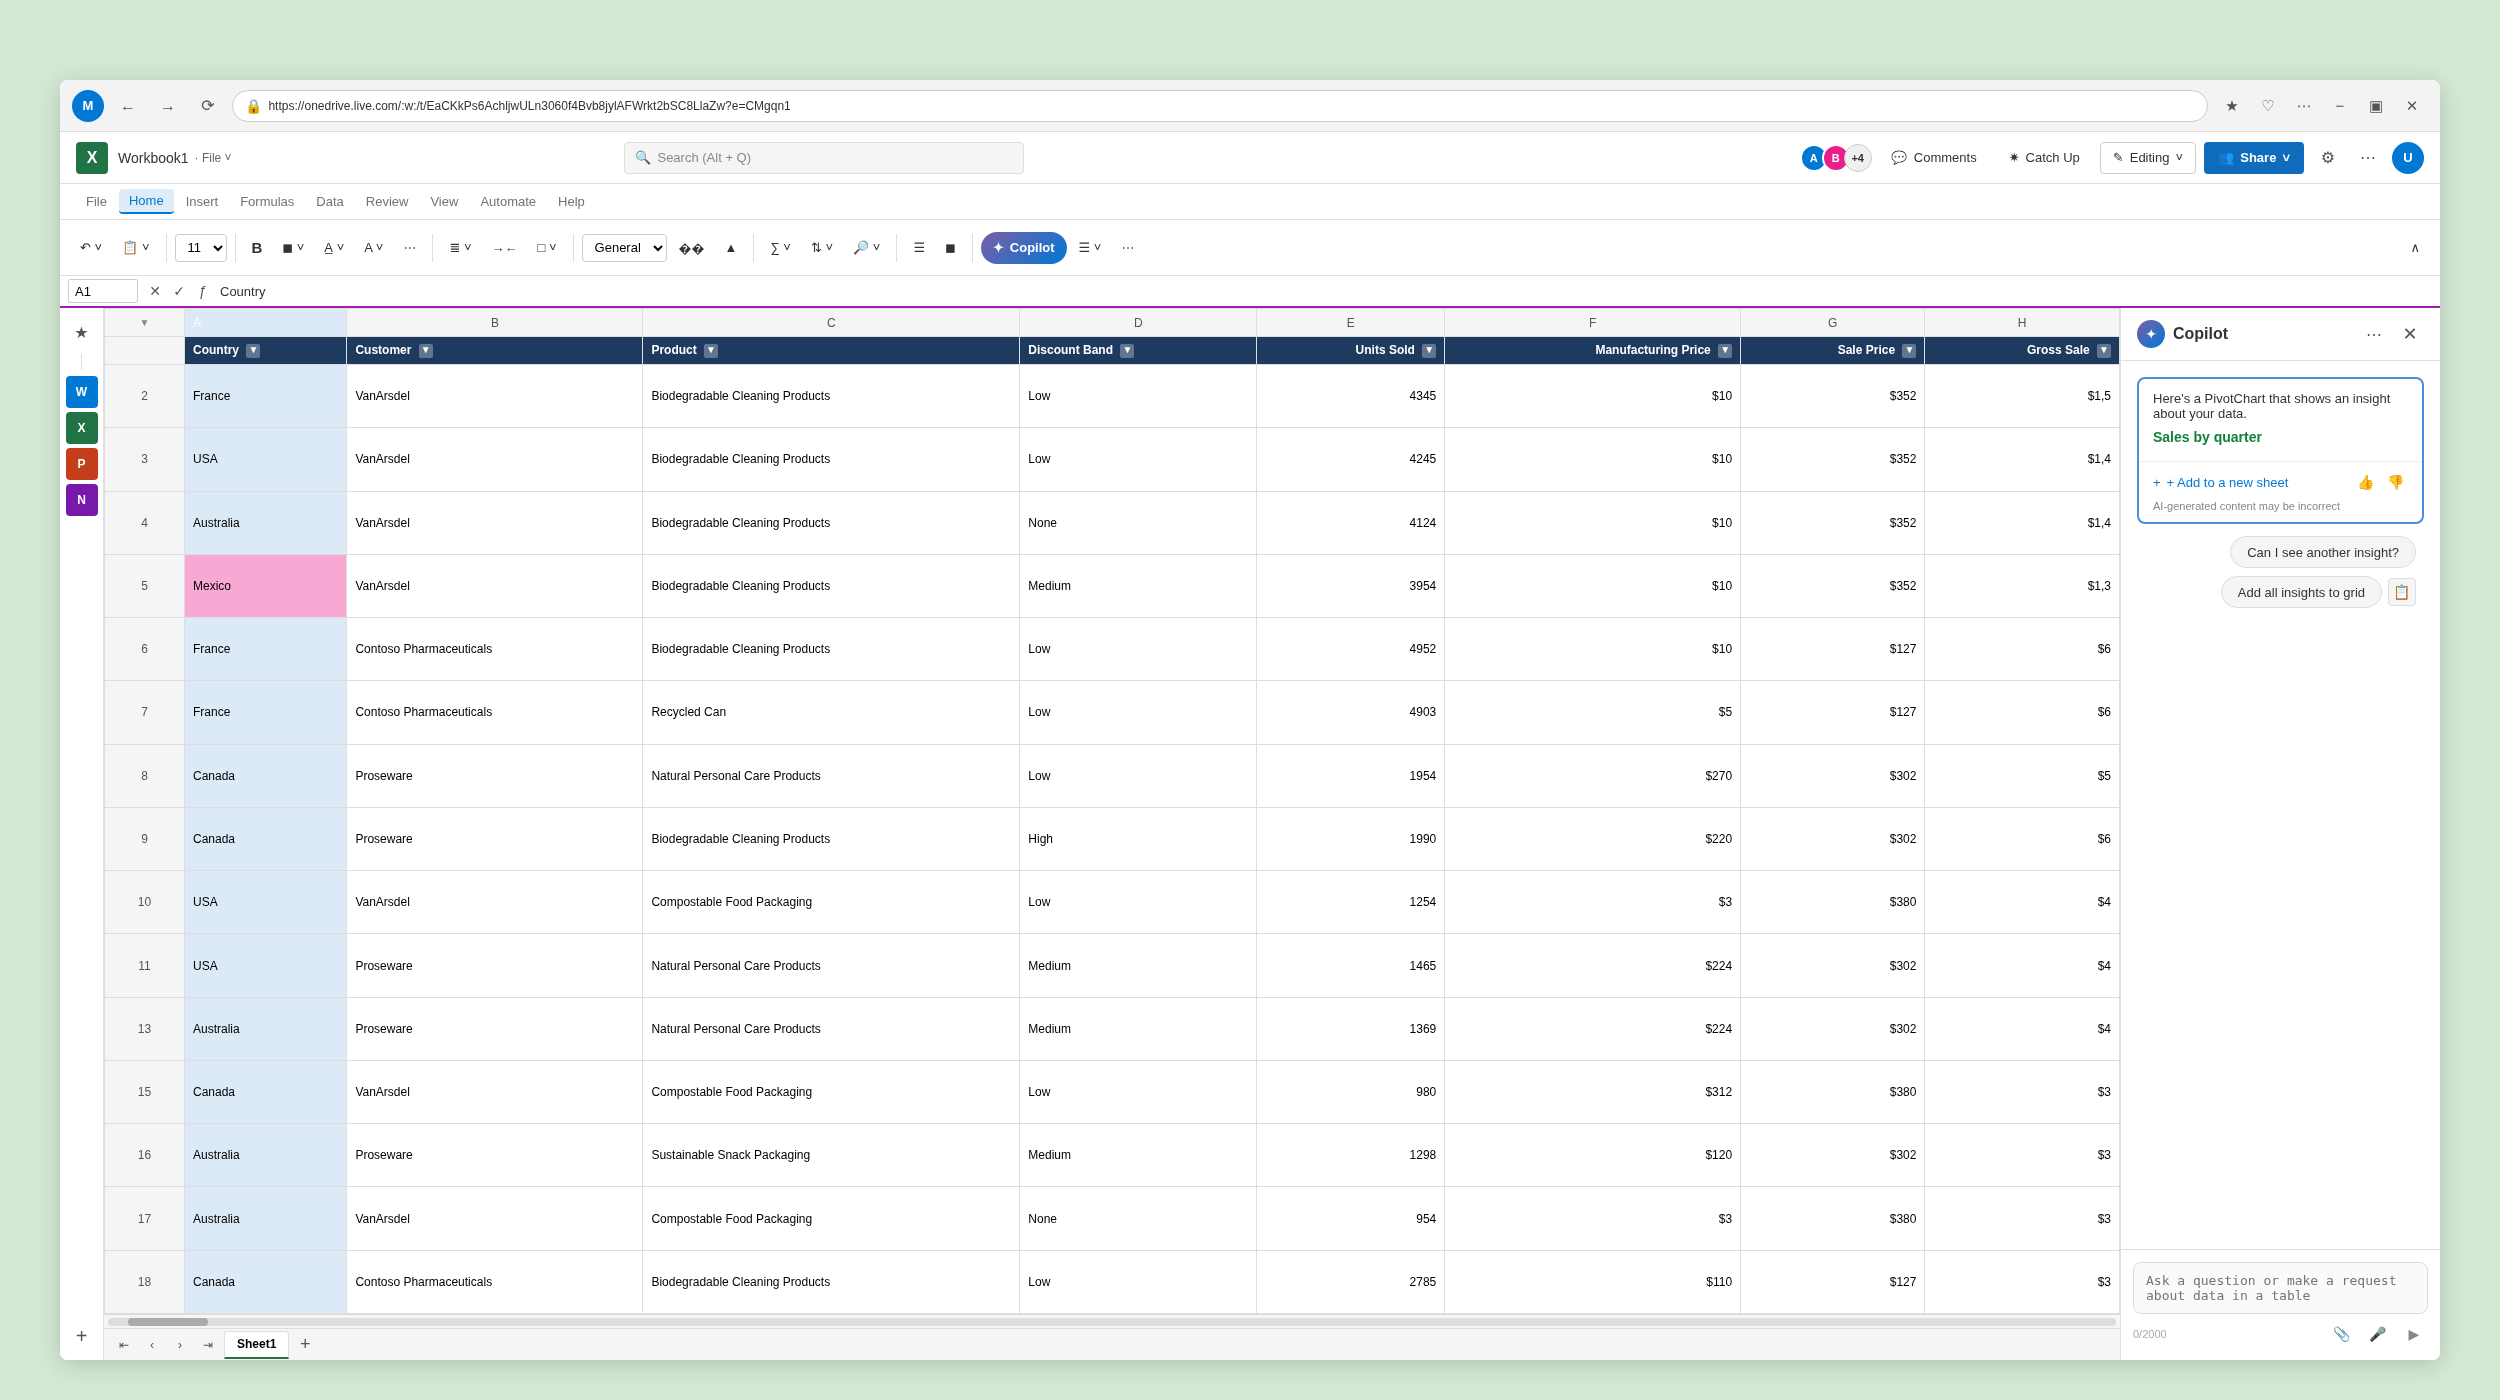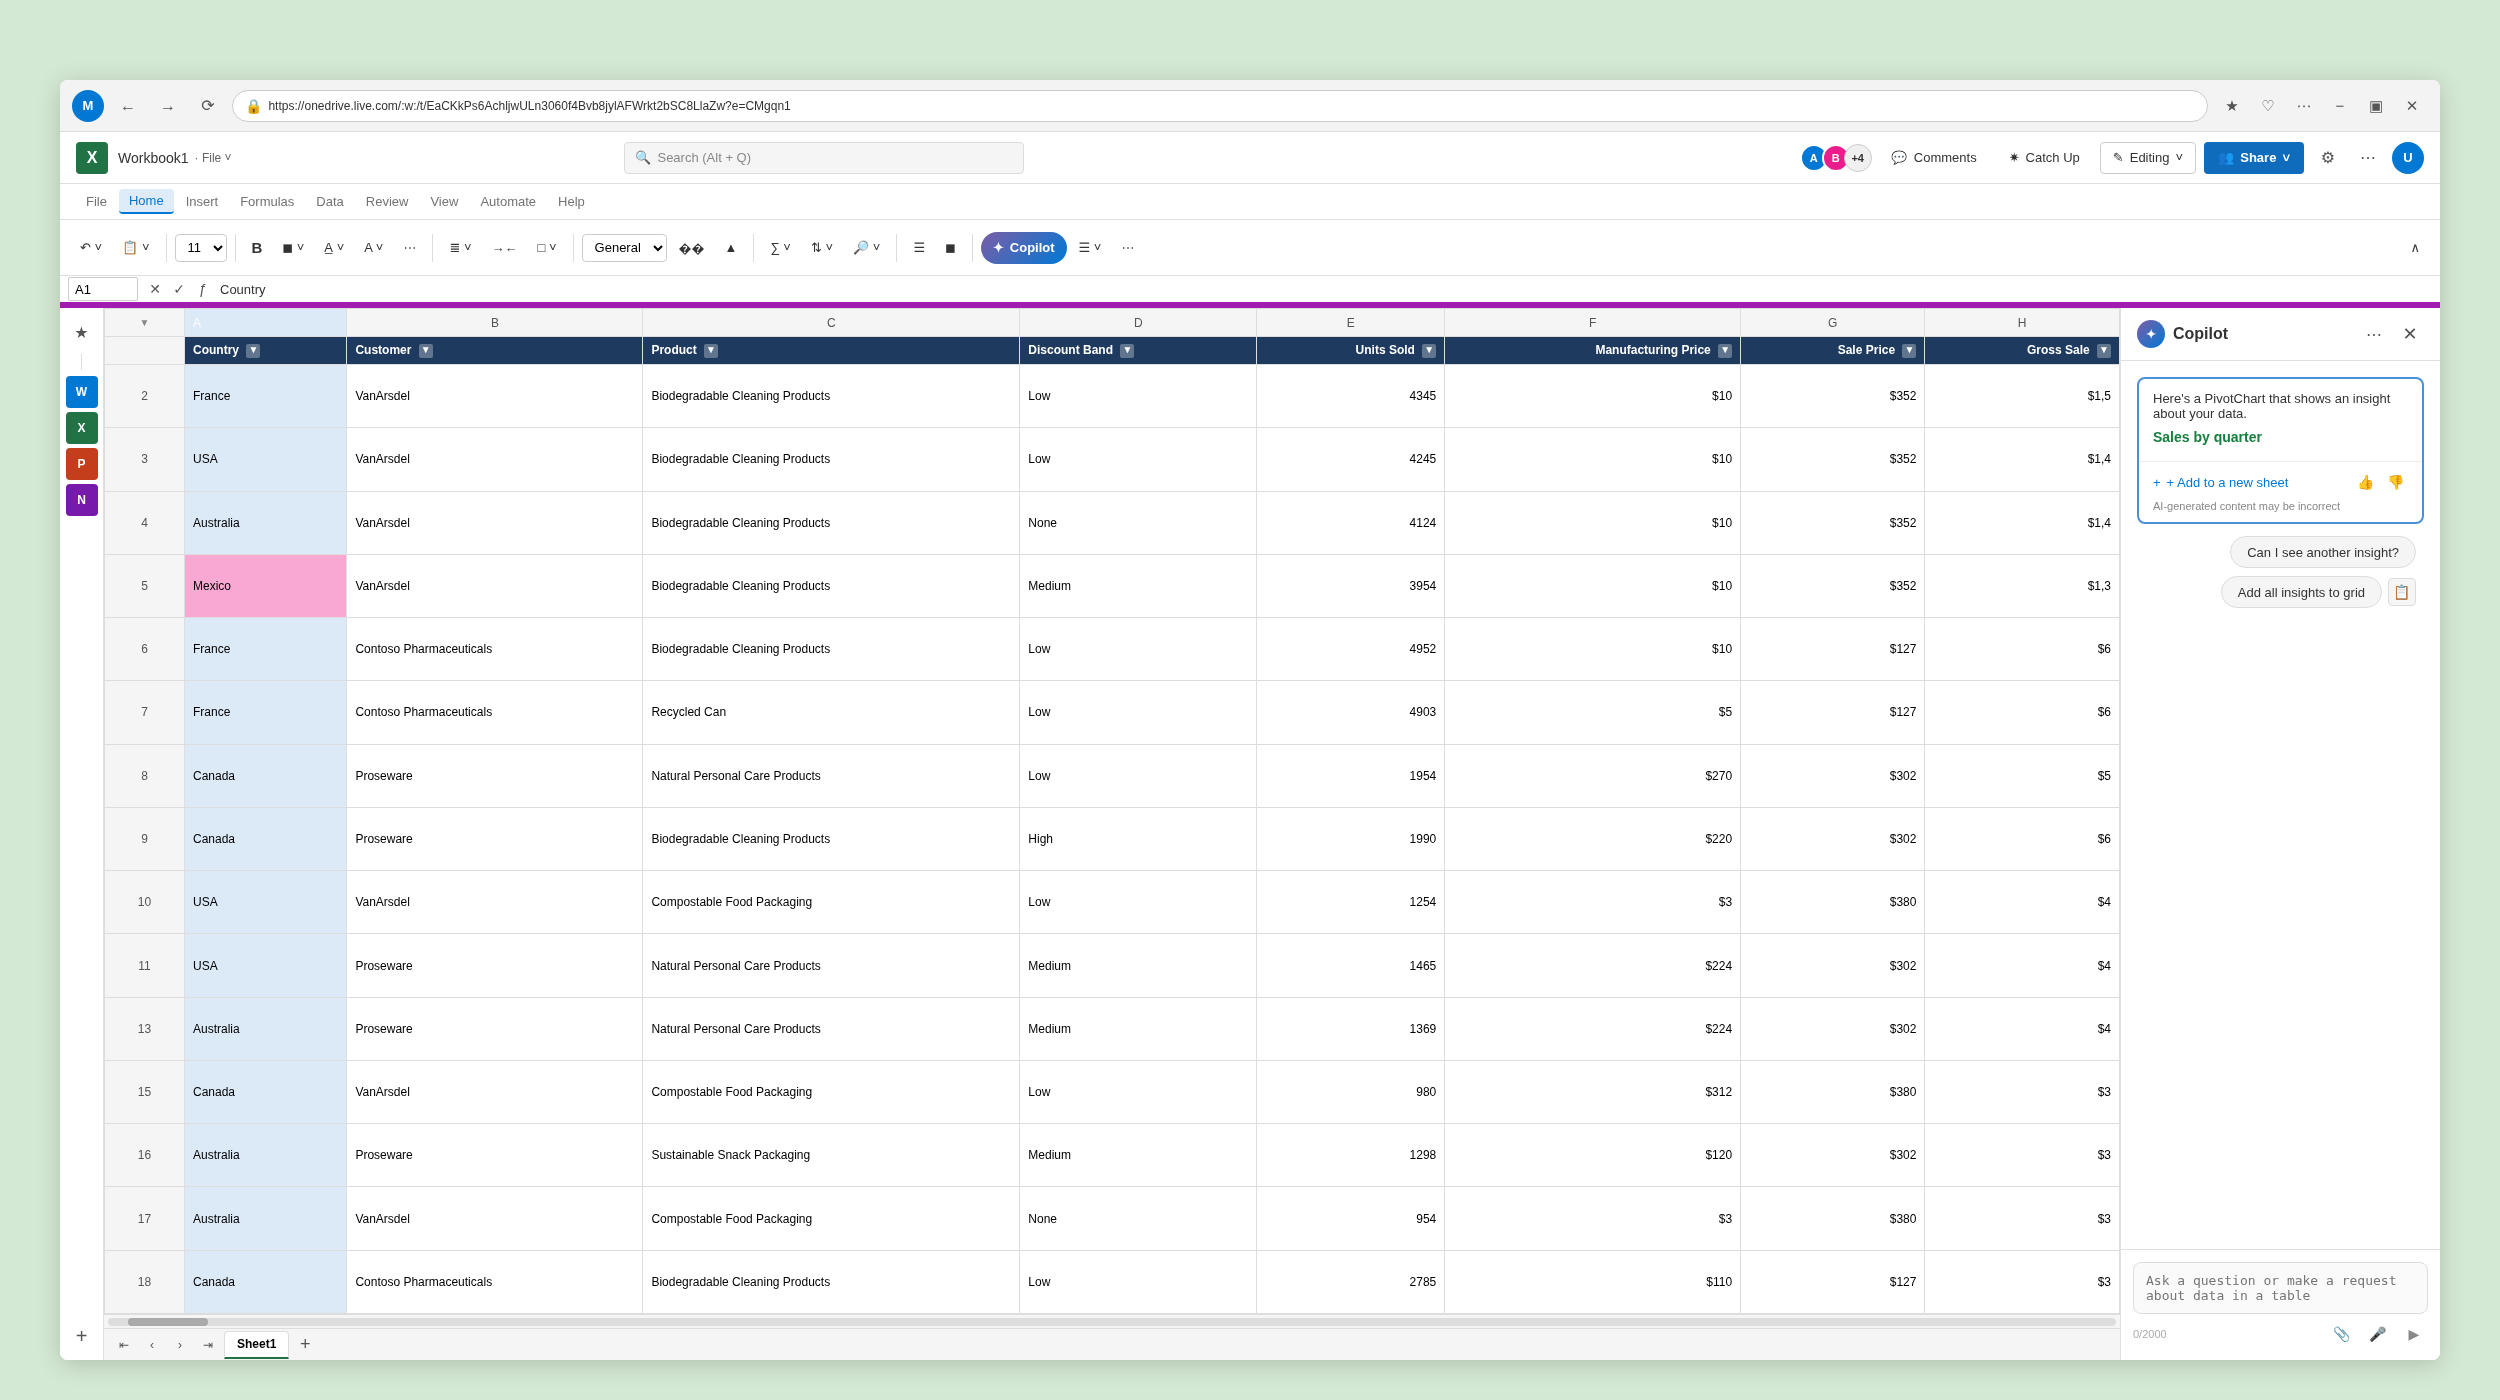--- a/index.html
+++ b/index.html
@@ -241,21 +241,21 @@
       display: flex; align-items: center; gap: 6px;
     }
 
     
     .formula-bar {
       display: flex;
       align-items: center;
       height: 32px;
       padding: 0 8px;
       background: #fff;
-      border-bottom: 6px solid #a21caf;
+      border-bottom: 2px solid #a21caf;
       gap: 6px;
       flex-shrink: 0;
     }
 
     .cell-ref {
       width: 70px; height: 24px;
       border: 1px solid #ccc; border-radius: 2px;
       padding: 0 6px; font-size: 13px;
       display: flex; align-items: center;
     }

